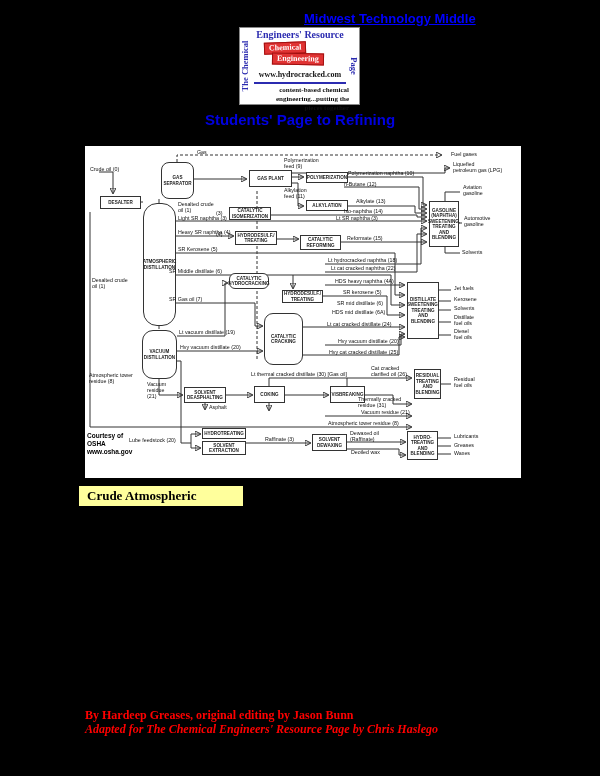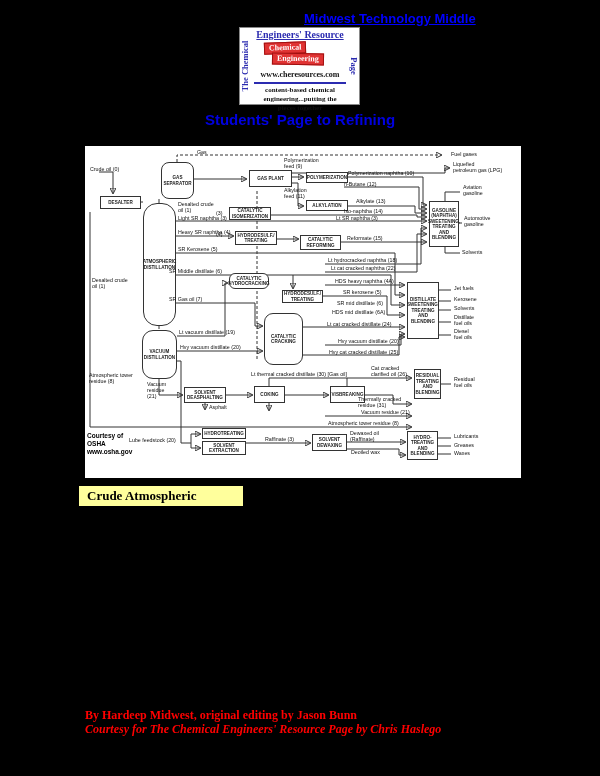--- a/index.html
+++ b/index.html
@@ -25,35 +25,35 @@
     color:#2B2BB0;font:bold 8.5px "Liberation Serif",serif;
     display:flex;align-items:center;justify-content:center;
   }
   .logo-vert span{display:block;white-space:nowrap;}
   #logo-vert-left{left:0;}
   #logo-vert-left span{transform:rotate(-90deg);}
   #logo-vert-right{right:0;}
   #logo-vert-right span{transform:rotate(90deg);}
   #logo-top{
     position:absolute;left:11px;right:10px;top:1px;text-align:center;
-    font:bold 10px "Liberation Serif",serif;color:#2B2BB0;white-space:nowrap;text-decoration:underline;
+    font:bold 10px "Liberation Serif",serif;color:#2B2BB0;white-space:nowrap;
   }
   .red-block{
     position:absolute;background:#E03333;color:#fff;border:1px solid #A01010;
     font:bold 8px "Liberation Serif",serif;padding:0 4px;line-height:10px;
   }
   #red-block-1{left:24px;top:14px;transform:rotate(-2deg);}
   #red-block-2{left:32px;top:25px;transform:rotate(1deg);}
   #logo-site{
     position:absolute;left:11px;right:10px;top:42px;text-align:center;
     font:bold 8px "Liberation Serif",serif;color:#111;white-space:nowrap;
   }
   #logo-rule{position:absolute;left:14px;right:13px;top:54px;height:2px;background:#2B2BB0;}
   #logo-tagline{
-    position:absolute;left:11px;right:10px;top:58px;text-align:center;
+    position:absolute;left:11px;right:10px;top:58px;text-align:right;
     font:bold 7px/1.25 "Liberation Serif",serif;color:#111;white-space:pre-line;
   }
 
   
   #page-title{
     position:absolute;top:111px;left:0;width:600px;text-align:center;
     font:bold 15px "Liberation Sans",sans-serif;color:#0000E0;
   }
 
   
@@ -99,21 +99,21 @@
 <div id="logo">
   <div id="logo-vert-left" class="logo-vert">
       <span>The Chemical</span>
     </div>
   <div id="logo-vert-right" class="logo-vert">
       <span>Page</span>
     </div>
   <div id="logo-top">Engineers' Resource</div>
   <div id="red-block-1" class="red-block">Chemical</div>
   <div id="red-block-2" class="red-block">Engineering</div>
-  <div id="logo-site">www.cheresources.com</div>
+  <div id="logo-site">www.hydrocracked.com</div>
   <div id="logo-rule"></div>
   <div id="logo-tagline">content-based chemical
 engineering...putting the
 pieces together</div>
 </div>
 
 <div id="page-title">Students' Page to Refining</div>
 
 <div id="diagram">
   <svg width="436" height="332" viewBox="0 0 436 332">
@@ -304,15 +304,15 @@
       <div class="slabel" style="left: 369px; top: 304px;">Waxes</div>
     </div>
   <div id="diagram-credit">Courtesy of
 OSHA
 www.osha.gov</div>
 </div>
 
 <div id="section-heading">Crude Atmospheric</div>
 
 <div id="footer">
-  <div id="footer-line1">By Hardeep Midwest, original editing by Jason Bunn</div>
-  <div id="footer-line2">Courtesy for The Chemical Engineers' Resource Page by Chris Haslego</div>
+  <div id="footer-line1">By Hardeep Greases, original editing by Jason Bunn</div>
+  <div id="footer-line2">Adapted for The Chemical Engineers' Resource Page by Chris Haslego</div>
 </div>
 
 </body></html>

